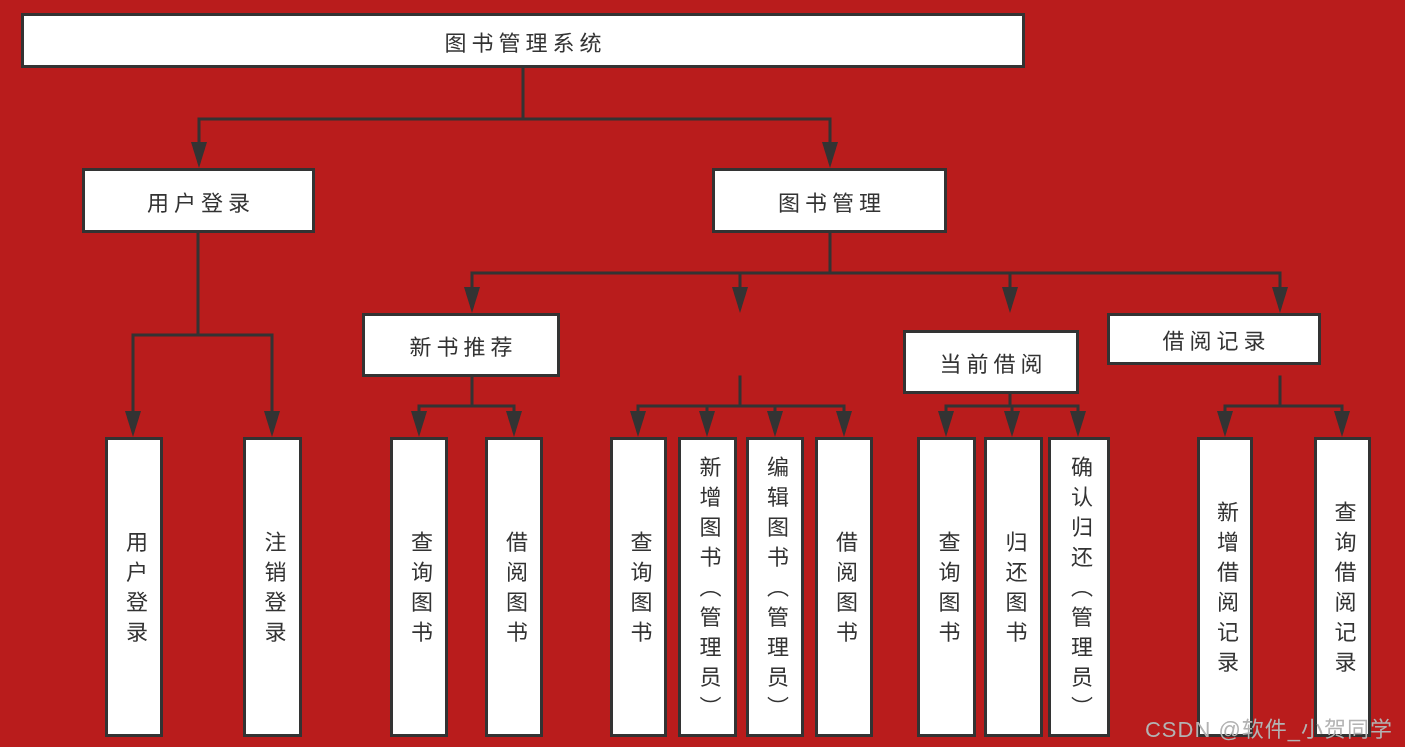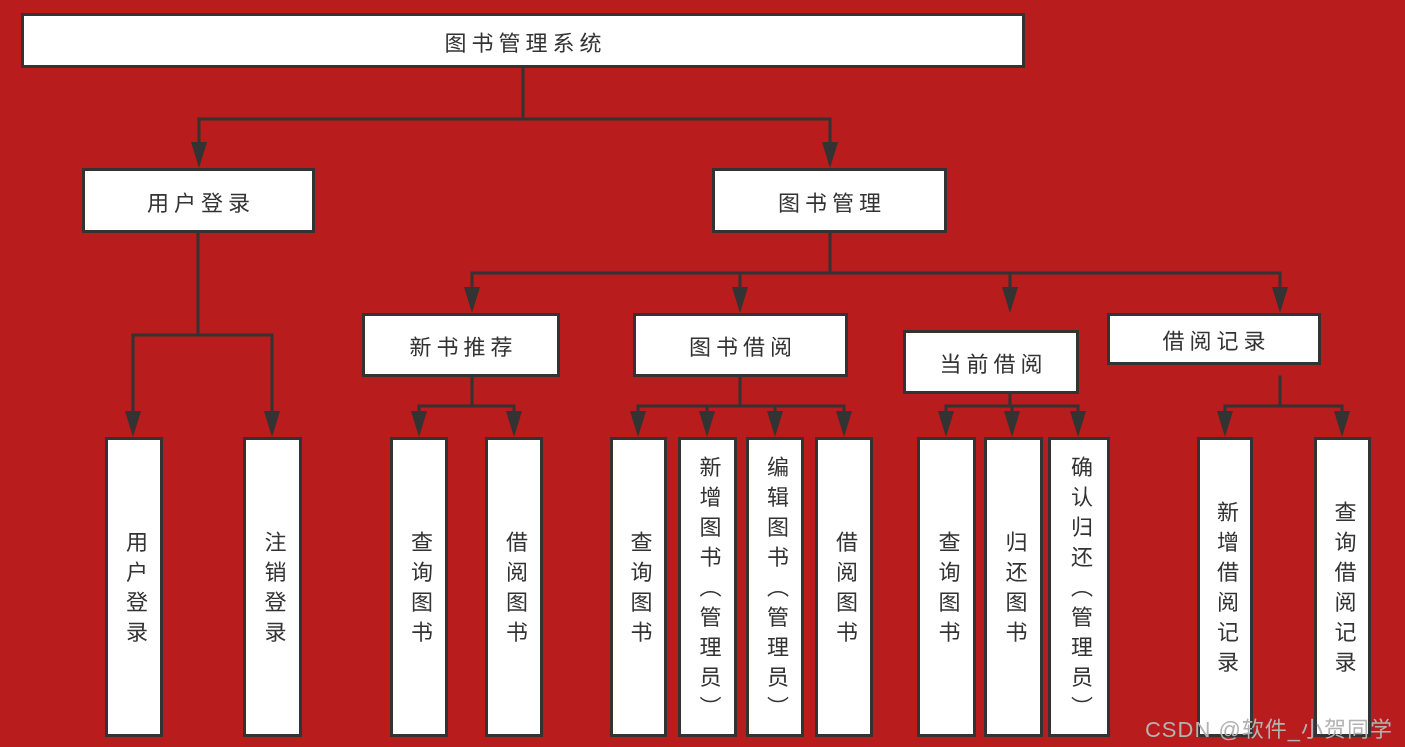--- a/index.html
+++ b/index.html
@@ -98,23 +98,20 @@
   <div class="box" style="left:82px; top:168px; width:233px; height:65px">
     <span class="hlabel">用户登录</span>
   </div>
   <div class="box" style="left:712px; top:168px; width:235px; height:65px">
     <span class="hlabel">图书管理</span>
   </div>
 
   <div class="box" style="left:362px; top:313px; width:198px; height:64px">
     <span class="hlabel">新书推荐</span>
   </div>
-  <div class="box" style="left:633px; top:313px; width:215px; height:64px">
-    <span class="hlabel">图书借阅</span>
-  </div>
   <div class="box" style="left:903px; top:330px; width:176px; height:64px">
     <span class="hlabel">当前借阅</span>
   </div>
   <div class="box" style="left:1107px; top:313px; width:214px; height:52px">
     <span class="hlabel">借阅记录</span>
   </div>
 
   <div class="box" style="left:105px; top:437px; width:58px; height:300px">
     <span class="vlabel">用户登录</span>
   </div>

